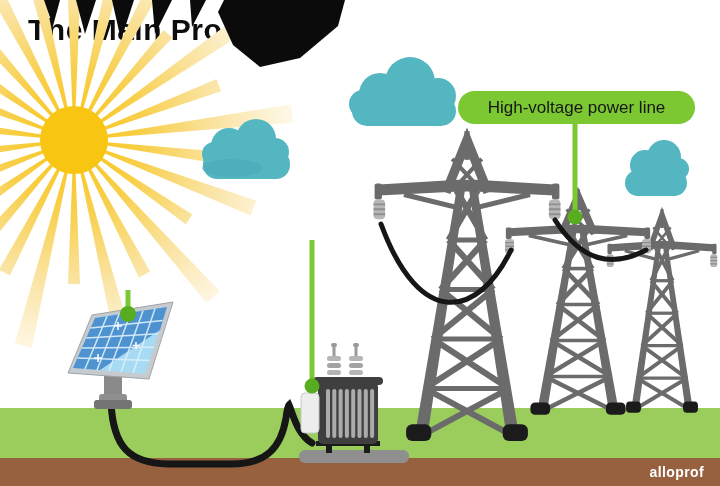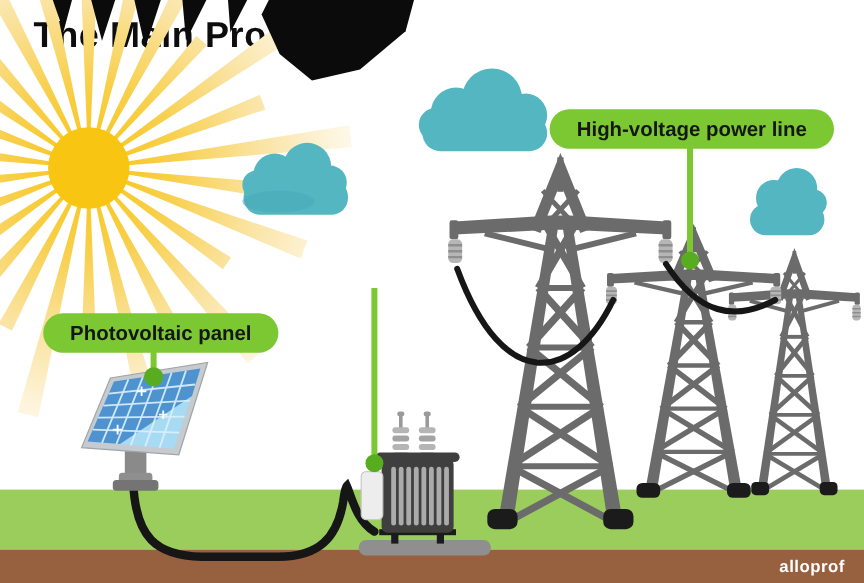--- a/index.html
+++ b/index.html
@@ -8,21 +8,21 @@
     overflow:hidden;font-family:"Liberation Sans",sans-serif;
   }
   .title{
     position:absolute;left:28px;top:13px;z-index:0;
     font-size:30px;font-weight:bold;letter-spacing:.5px;color:var(--ink,#0d0d0d);
   }
   svg.scene{position:absolute;left:0;top:0;z-index:1;}
   .callout{
     position:absolute;z-index:2;display:flex;align-items:center;justify-content:center;
     background:var(--label-green,#7CC832);border-radius:17px;
-    color:#161616;font-size:17px;font-weight:bold;white-space:nowrap;
+    color:#161616;font-size:17px;font-weight:normal;white-space:nowrap;
   }
   .callout.panel{left:36px;top:261px;width:196px;height:33px;}
   .callout.transformer{left:243px;top:211px;width:135px;height:33px;}
   .callout.powerline{left:458px;top:91px;width:237px;height:33px;}
   .logo{
     position:absolute;right:16px;bottom:6px;z-index:2;
     color:var(--logo-white,#fff);font-size:14px;font-weight:bold;letter-spacing:.4px;
   }
 </style>
 </head>
@@ -218,21 +218,18 @@
     <g>
       <line x1="128" y1="290" x2="128" y2="310" style="stroke:var(--label-green,#7CC832)" stroke-width="5"></line>
       <circle cx="128" cy="314" r="8" style="fill:var(--dot-green,#58AC1F)"></circle>
       <line x1="312" y1="240" x2="312" y2="380" style="stroke:var(--label-green,#7CC832)" stroke-width="5"></line>
       <circle cx="312" cy="386" r="7.5" style="fill:var(--dot-green,#58AC1F)"></circle>
       <line x1="575" y1="120" x2="575" y2="212" style="stroke:var(--label-green,#7CC832)" stroke-width="5"></line>
       <circle cx="575" cy="217" r="7.5" style="fill:var(--dot-green,#58AC1F)"></circle>
     </g>
   </svg>
 
-  <div class="callout panel">
-    <span>Photovoltaic panel</span>
-  </div>
   <div class="callout powerline">
     <span>High-voltage power line</span>
   </div>
 
   <div class="logo">alloprof</div>
 </div>
 
 </body></html>

